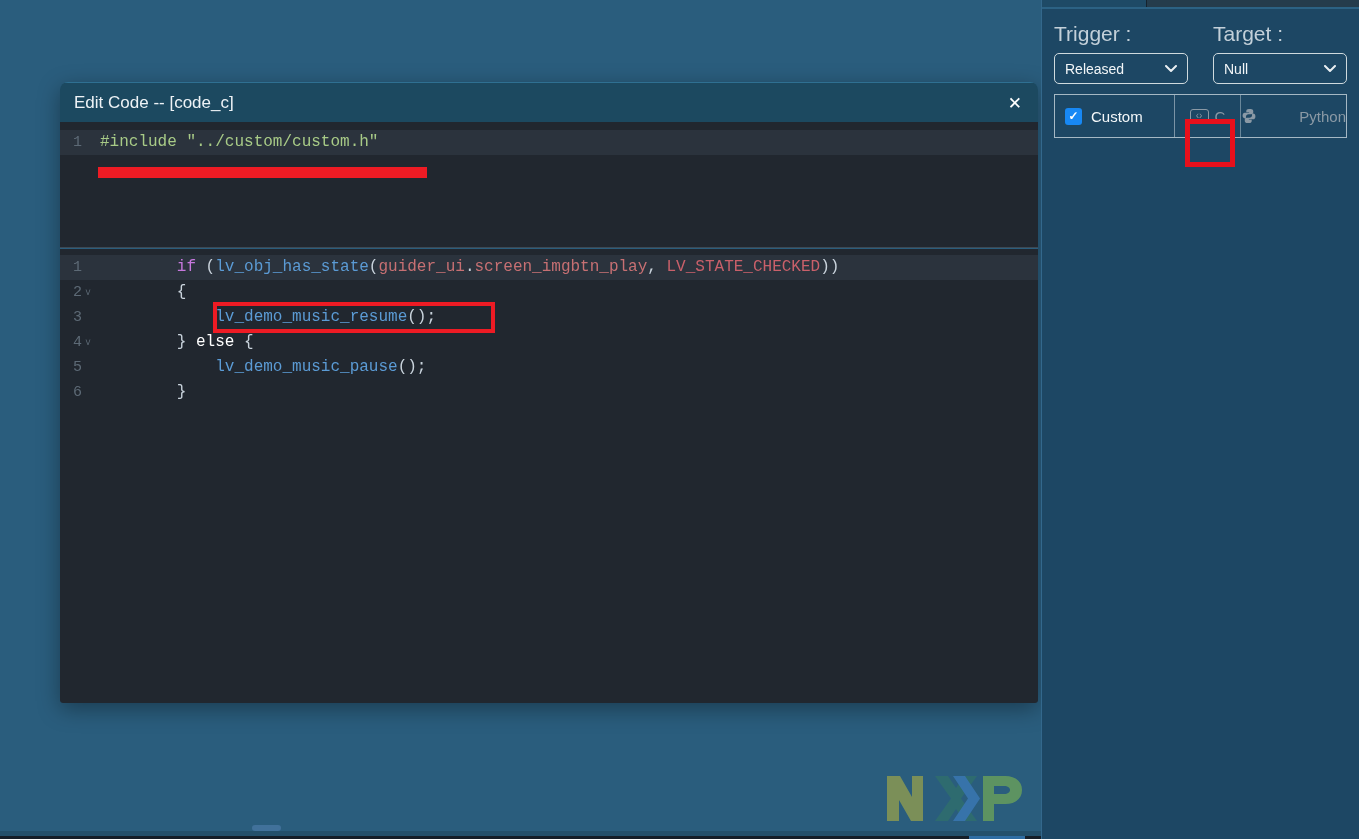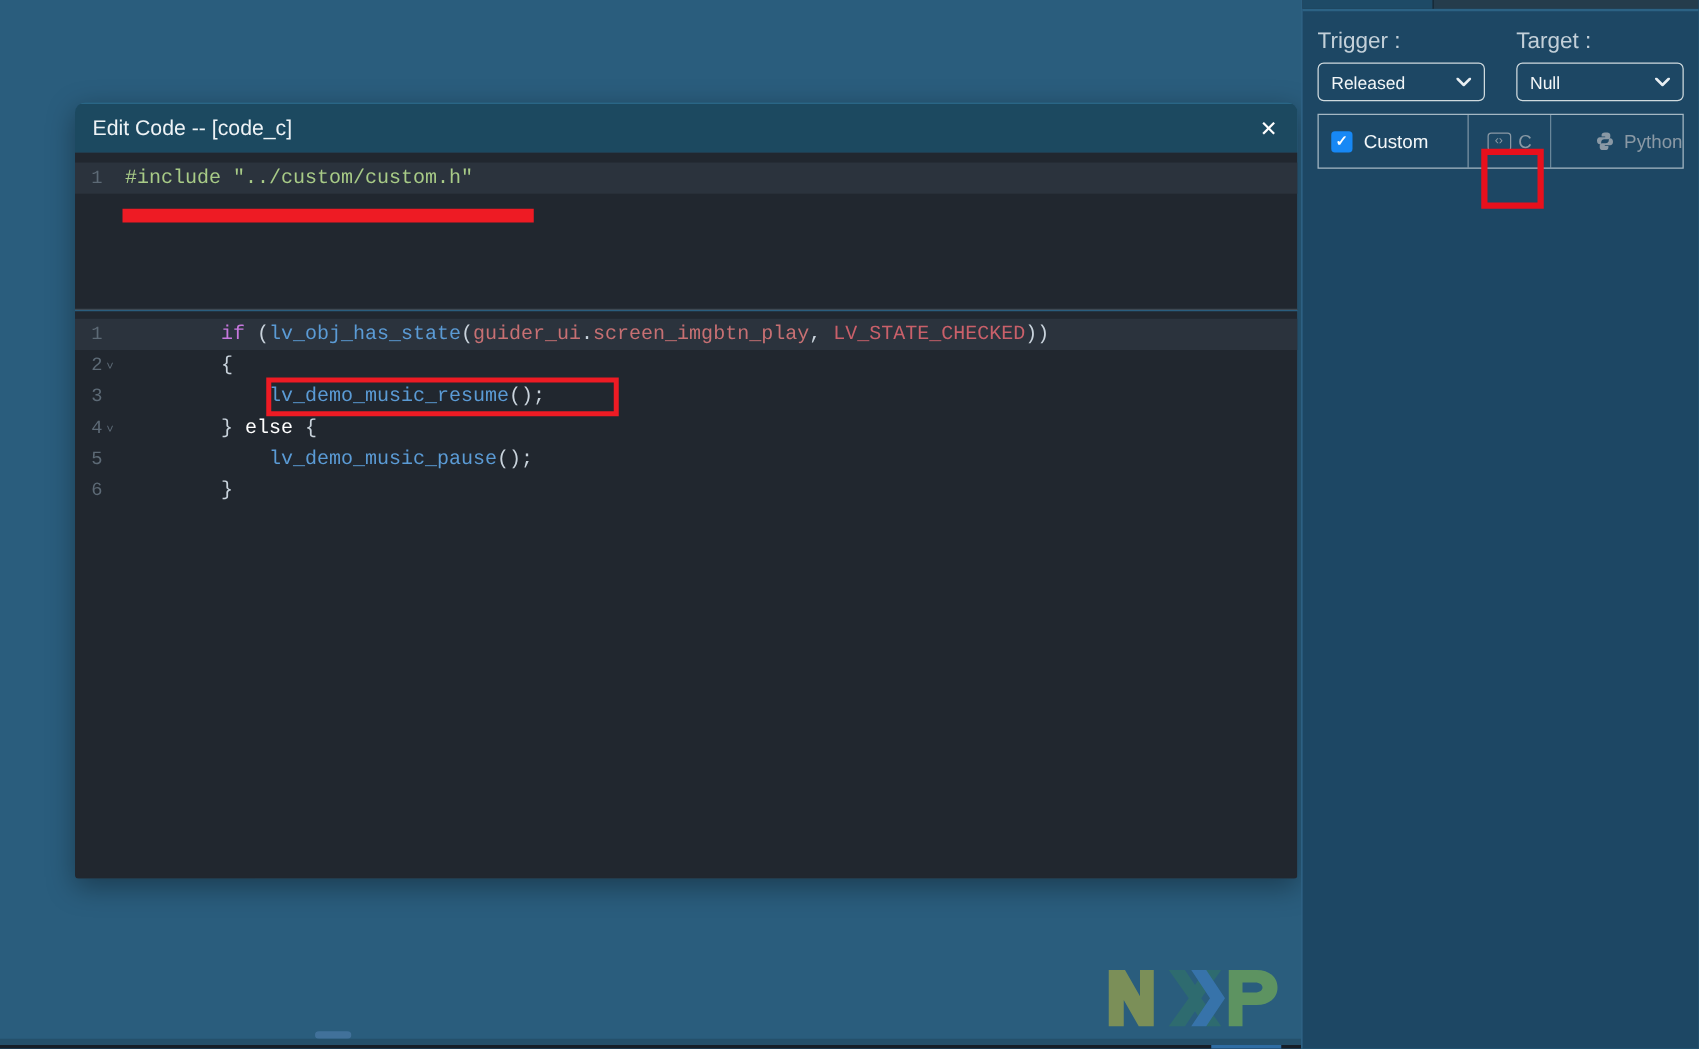--- a/index.html
+++ b/index.html
@@ -52,36 +52,36 @@
   .panel{
     position:absolute;left:1041px;top:0;width:318px;height:839px;
     background:#1d4764;border-left:1px solid #33688c;box-sizing:border-box;
   }
   .tabstrip{height:7px;background:#253c4c;position:relative;}
   .tab-active{position:absolute;left:0;top:0;width:104px;height:7px;background:#1e4a66;border-right:1px solid #16232e;}
   .tabline{height:2px;background:#2c6284;}
   .panel-body{padding:13px 12px 0 12px;}
   .field-row{display:flex;gap:25px;}
   .field{width:137px;}
-  .field-label{color:#c3d0d9;font-size:18px;margin-bottom:7px;}
+  .field-label{color:#c3d0d9;font-size:21px;margin-bottom:7px;}
   .dropdown{
     height:31px;border:1px solid #cfdade;border-radius:5px;
     display:flex;align-items:center;justify-content:space-between;
     padding:0 10px;box-sizing:border-box;cursor:pointer;
   }
   .dropdown .val{color:#f2f6f8;font-size:14px;}
   .action-label{color:#e8eef2;font-size:15px;margin-top:21px;}
   .action-box{
     margin-top:10px;height:44px;border:1px solid rgba(200,212,220,.8);
     display:flex;box-sizing:border-box;background:transparent;
   }
   .cell{display:flex;align-items:center;box-sizing:border-box;}
   .cell-custom{width:120px;padding-left:10px;border-right:1px solid rgba(200,212,220,.55);}
   .cell-c{width:66px;justify-content:center;border-right:1px solid rgba(200,212,220,.45);gap:6px;}
-  .cell-py{flex:1;justify-content:flex-end;gap:7px;}
+  .cell-py{flex:1;justify-content:space-between;gap:7px;}
   .checkbox{
     width:17px;height:17px;background:#1788f5;border-radius:3px;
     display:inline-flex;align-items:center;justify-content:center;
     margin-right:9px;cursor:pointer;flex:none;
   }
   .checkbox .check{color:#fff;font-size:12px;font-weight:bold;line-height:1;}
   .custom-label{color:#f3f7f9;font-size:15px;}
   .disabled-label{color:#8a99a5;font-size:15px;}
   .code-icon{
     width:17px;height:13px;border:1px solid #8a99a5;border-radius:3px;

